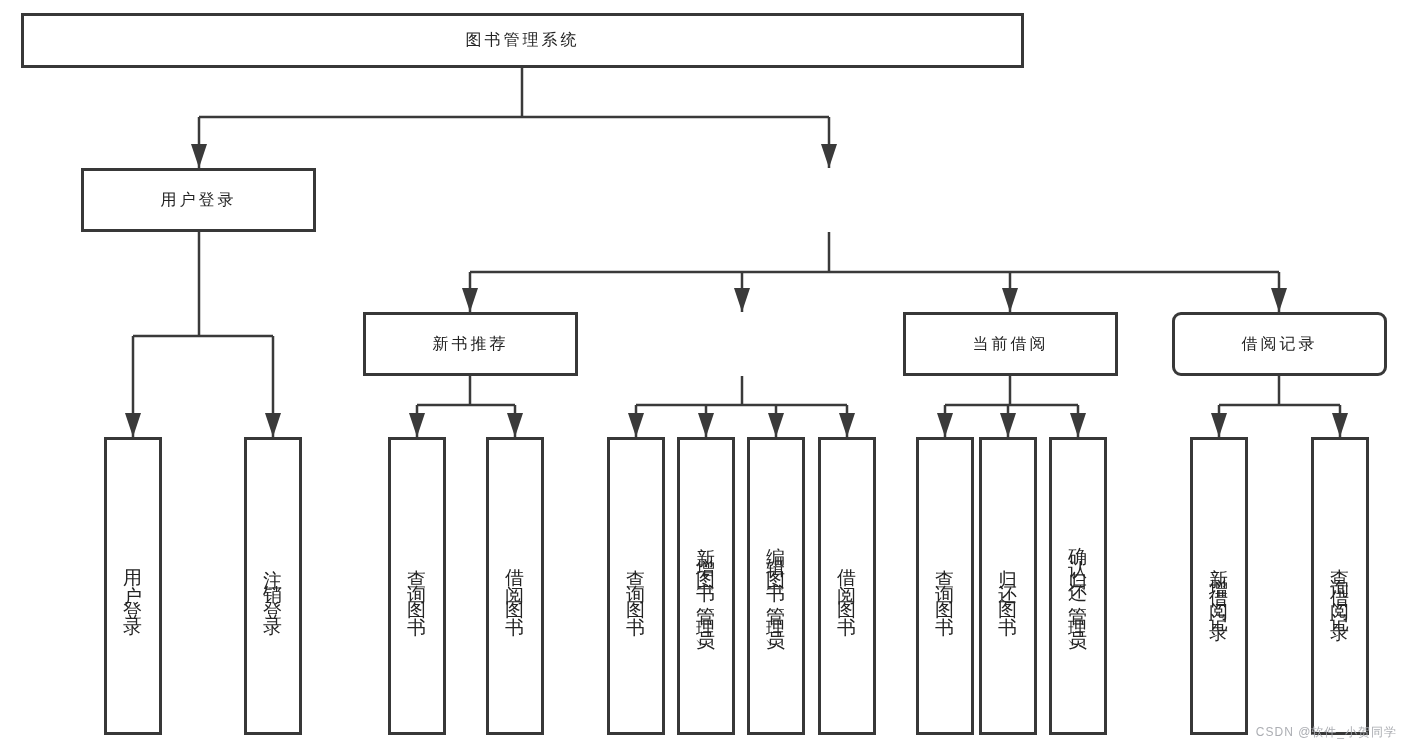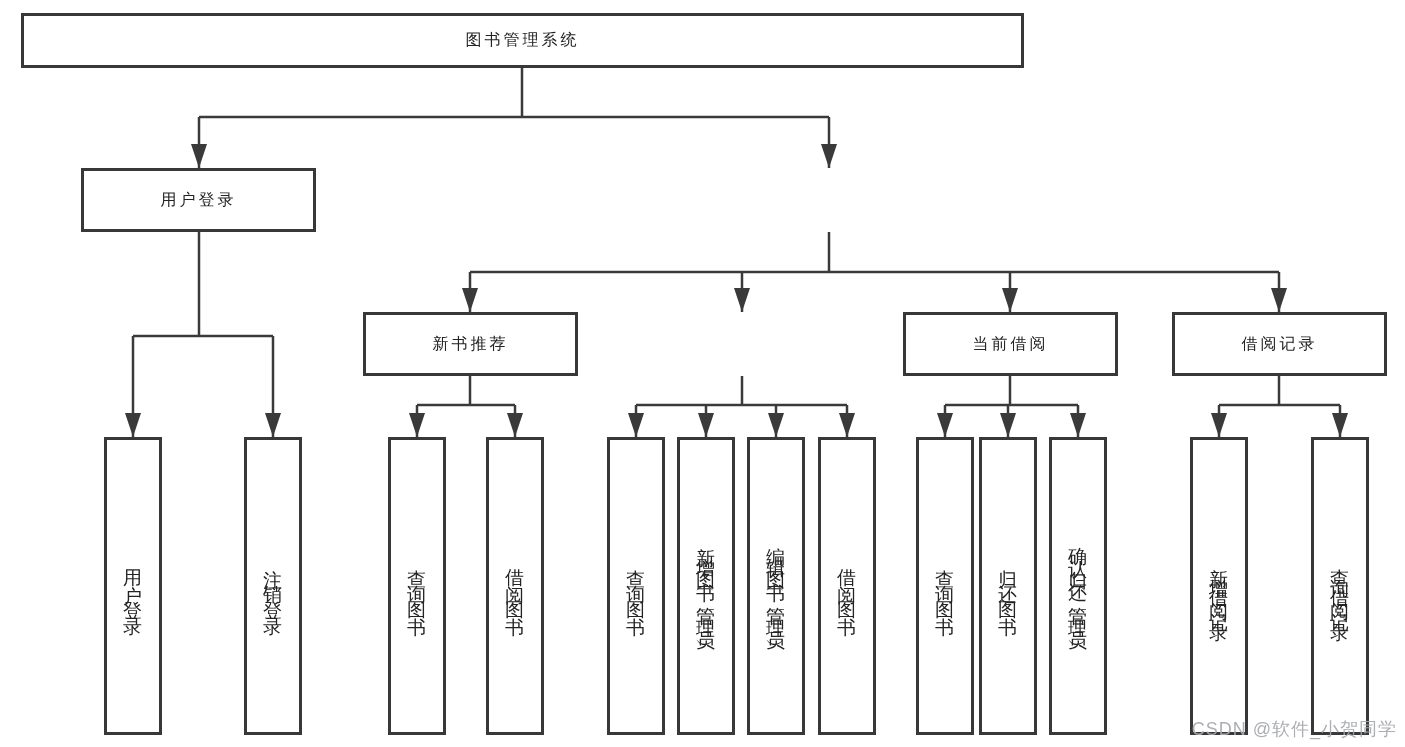--- a/index.html
+++ b/index.html
@@ -24,21 +24,21 @@
   .node.v{font-size:19px;}
   .node.v .lbl{
     writing-mode:vertical-rl;
     text-orientation:mixed;
     line-height:1;
   }
   #watermark{
     position:absolute;
     z-index:3;
     right:8px;bottom:6px;
-    font-size:18px;
+    font-size:12px;
     letter-spacing:1px;
     color:rgba(168,170,175,0.95);
     white-space:nowrap;
     margin-left:36px;
   }
 </style>
 </head>
 <body>
 
 <div id="stage">
@@ -102,21 +102,21 @@
       </div>
       <div class="node h" style="left: 81px; top: 168px; width: 235px; height: 64px;">
         <span class="lbl">用户登录</span>
       </div>
       <div class="node h" style="left: 363px; top: 312px; width: 215px; height: 64px;">
         <span class="lbl">新书推荐</span>
       </div>
       <div class="node h" style="left: 903px; top: 312px; width: 215px; height: 64px;">
         <span class="lbl">当前借阅</span>
       </div>
-      <div class="node h" style="left: 1172px; top: 312px; width: 215px; height: 64px;">
+      <div class="node h" style="left: 1172px; top: 312px; width: 215px; height: 64px; border-radius: 9px;">
         <span class="lbl">借阅记录</span>
       </div>
       <div class="node v" style="left: 104px; top: 437px; width: 58px; height: 298px;">
         <span class="lbl" style="letter-spacing: 16px;">用户登录</span>
       </div>
       <div class="node v" style="left: 244px; top: 437px; width: 58px; height: 298px;">
         <span class="lbl" style="letter-spacing: 16px;">注销登录</span>
       </div>
       <div class="node v" style="left: 388px; top: 437px; width: 58px; height: 298px;">
         <span class="lbl" style="letter-spacing: 16px;">查询图书</span>

